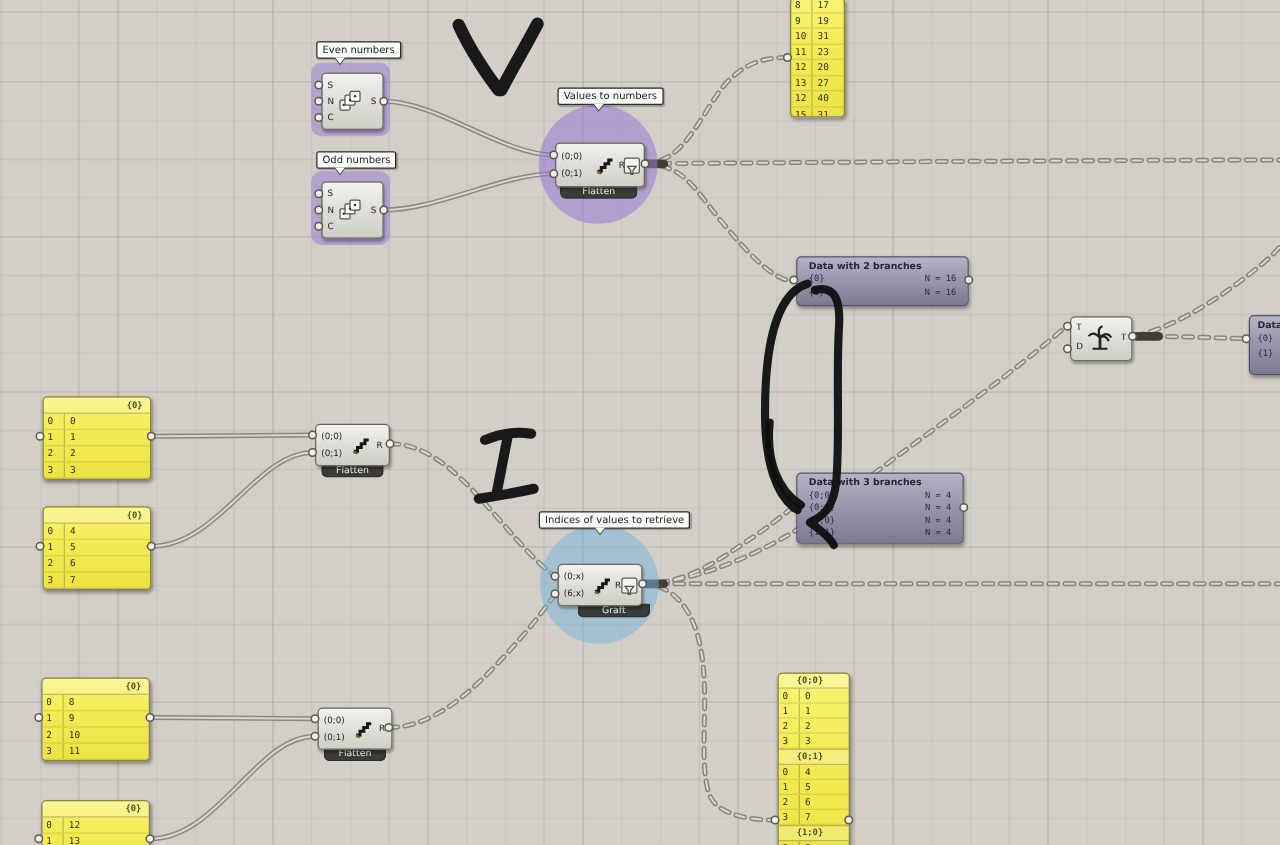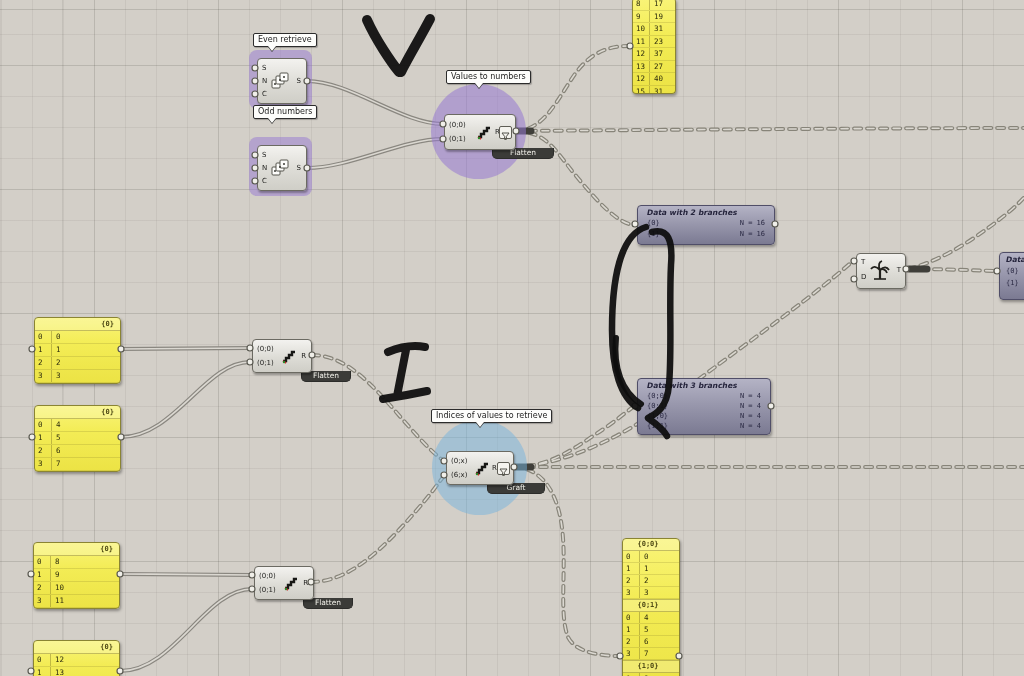--- a/index.html
+++ b/index.html
@@ -25,39 +25,39 @@
     box-shadow:1px 1px 1px rgba(0,0,0,.25);z-index:30;}
   .balloon .tip{position:absolute;bottom:-5px;width:0;height:0;
     border-left:4px solid transparent;border-right:4px solid transparent;
     border-top:5px solid #fdfdfb;filter:drop-shadow(0 1px 0 #2c2c2c);}
   
   .comp{position:absolute;background:linear-gradient(180deg,#f3f2ef 0%,#dddcd6 55%,#cfcec7 100%);
     border:1px solid #6b6a62;border-radius:4px;box-shadow:1px 2px 2px rgba(0,0,0,.30);z-index:20;}
   .comp .inlab{position:absolute;left:4px;font-size:7px;color:#1d1d1b;line-height:8px;}
   .comp .outlab{position:absolute;font-size:7px;color:#1d1d1b;line-height:8px;}
   .caption{position:absolute;background:#3b3b38;color:#f2f1ea;font-size:7.5px;line-height:10px;
-    text-align:center;border-radius:0 0 5px 5px;border:1px solid #2c2c2a;border-top:none;z-index:19;margin-left:44px;}
+    text-align:center;border-radius:0 0 5px 5px;border:1px solid #2c2c2a;border-top:none;z-index:19;}
   .badge{position:absolute;width:11px;height:11px;background:#f4f3ee;border:1px solid #5f5e56;border-radius:2px;}
   
   .panel{position:absolute;background:linear-gradient(180deg,#f9f478 0%,#f3ec55 40%,#ece345 100%);
     border:1px solid #8a8433;border-radius:4px;box-shadow:1px 2px 3px rgba(0,0,0,.35);
     overflow:hidden;z-index:20;font-family:"DejaVu Sans Mono",monospace;}
   .phead{height:12px;line-height:12px;font-size:7px;font-weight:bold;color:#4f4a15;
     text-align:right;padding-right:6px;border-bottom:1px solid rgba(130,122,40,.45);
     background:rgba(255,255,255,.22);}
   .prow{display:flex;font-size:7.5px;color:#2e2d0d;border-bottom:1px solid rgba(130,122,40,.22);}
   .prow .pidx{width:13px;text-align:left;padding-left:3px;border-right:1px solid rgba(130,122,40,.45);}
   .prow .pval{padding-left:4px;}
   .rh13 .prow{height:12px;line-height:12px;}
   .rh11 .prow{height:11.5px;line-height:11.5px;}
   .rh12 .prow{height:11px;line-height:11px;}
   
   .viewer{position:absolute;background:linear-gradient(180deg,#b4b3c5 0%,#9998ad 45%,#7b7a92 100%);
     border:1px solid #504e68;border-radius:4px;box-shadow:1px 2px 3px rgba(0,0,0,.35);z-index:18;}
-  .viewer .vtitle{font-size:7.5px;font-weight:bold;color:#25243c;padding:2px 0 1px 9px;white-space:nowrap;overflow:hidden;font-style:italic;}
+  .viewer .vtitle{font-size:7.5px;font-weight:bold;color:#25243c;padding:2px 0 1px 9px;white-space:nowrap;overflow:hidden;}
   .viewer .vrow{display:flex;justify-content:space-between;padding:0 9px;
     font-family:"DejaVu Sans Mono",monospace;font-size:7px;color:#2b2a44;}
   .marker{stroke:#0e0e0e;fill:none;stroke-linecap:round;stroke-linejoin:round;opacity:.94;}
 </style>
 </head>
 <body>
 
 <div id="screen">
 
   <svg class="layer">
@@ -178,21 +178,21 @@
       <path d="M2,13 h3 v-3 h3 v-3 h3 v-3 h3" stroke="#171715" stroke-width="2.4" fill="none"></path>
       <path d="M2,13 l3,2" stroke="#c22" stroke-width="1.6"></path>
         <circle cx="3" cy="14" r="1.2" fill="#2a8a2a"></circle>
     </svg>
     <span class="badge" style="right:3px;top:10px;">
       <svg width="9" height="9" style="margin:1px;">
           <path d="M1,1 h7 l-2.6,3.4 v3 h-1.8 v-3 Z" fill="none" stroke="#55544c" stroke-width="1"></path>
         </svg>
     </span>
   </div>
-  <div class="caption" style="left:443px;top:483px;width:56px;height:10px;">Graft</div>
+  <div class="caption" style="left:462px;top:483px;width:56px;height:10px;">Graft</div>
 
   <div class="comp" style="left:252px;top:339px;width:58px;height:32px;">
     <span class="inlab" style="top:5px;">(0;0)</span>
     <span class="inlab" style="top:19px;">(0;1)</span>
     <span class="outlab" style="right:5px;top:12px;">R</span>
     <svg width="16" height="16" style="position:absolute;left:28px;top:8px;">
       <path d="M2,13 h3 v-3 h3 v-3 h3 v-3 h3" stroke="#171715" stroke-width="2.4" fill="none"></path>
       <path d="M2,13 l3,2" stroke="#c22" stroke-width="1.6"></path>
         <circle cx="3" cy="14" r="1.2" fill="#2a8a2a"></circle>
     </svg>
@@ -276,21 +276,21 @@
     <div class="prow">
         <span class="pidx">10</span>
         <span class="pval">31</span>
       </div>
     <div class="prow">
         <span class="pidx">11</span>
         <span class="pval">23</span>
       </div>
     <div class="prow">
         <span class="pidx">12</span>
-        <span class="pval">37</span>
+        <span class="pval">20</span>
       </div>
     <div class="prow">
         <span class="pidx">13</span>
         <span class="pval">27</span>
       </div>
     <div class="prow">
         <span class="pidx">12</span>
         <span class="pval">40</span>
       </div>
     <div class="prow">
@@ -407,23 +407,23 @@
         <span class="pval">7</span>
       </div>
     <div class="phead" style="height:11px;line-height:11px;text-align:center;border-top:1px solid rgba(130,122,40,.45);">{1;0}</div>
     <div class="prow">
         <span class="pidx">0</span>
         <span class="pval">8</span>
       </div>
   </div>
 
   <div class="balloon" style="left:253px;top:33px;">
-    <span>Even retrieve</span><span class="tip" style="left:14px;"></span>
-  </div>
-  <div class="balloon" style="left:253px;top:105px;">
+    <span>Even numbers</span><span class="tip" style="left:14px;"></span>
+  </div>
+  <div class="balloon" style="left:253px;top:121px;">
     <span>Odd numbers</span><span class="tip" style="left:14px;"></span>
   </div>
   <div class="balloon" style="left:446px;top:70px;">
     <span>Values to numbers</span><span class="tip" style="left:28px;"></span>
   </div>
   <div class="balloon" style="left:431px;top:409px;">
     <span>Indices of values to retrieve</span><span class="tip" style="left:44px;"></span>
   </div>
 
   <svg class="layer" style="z-index:40;">

